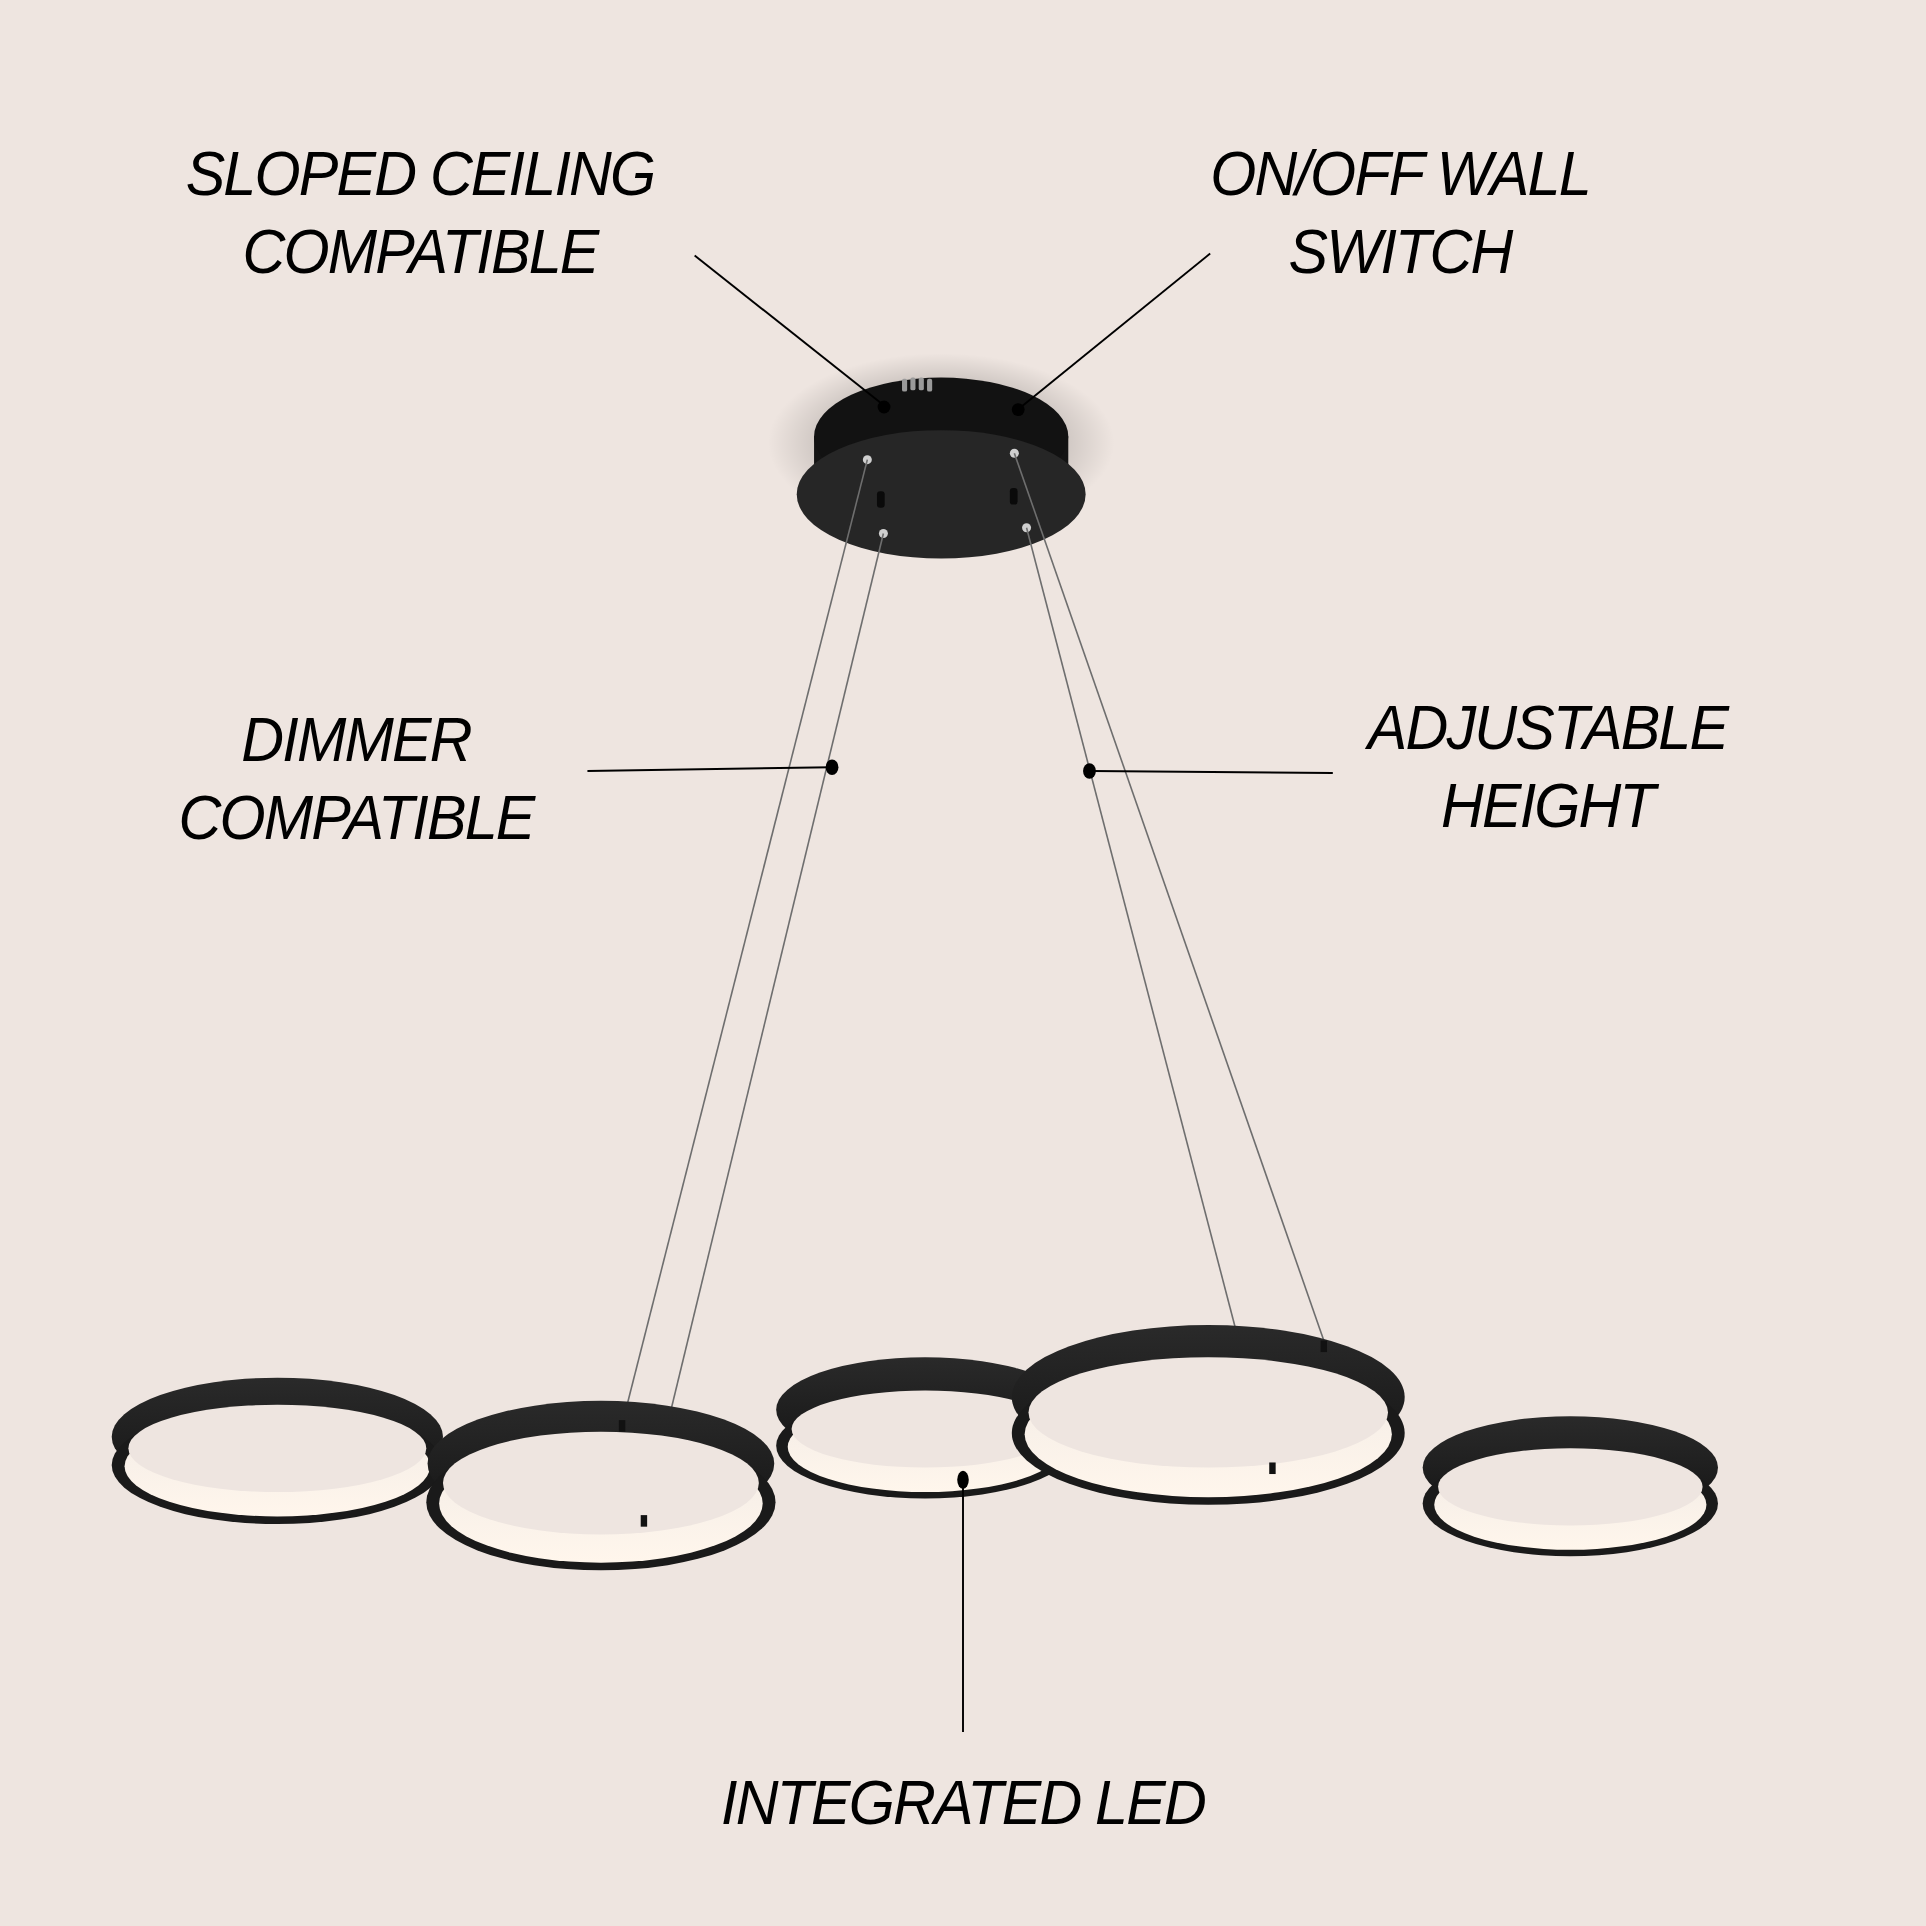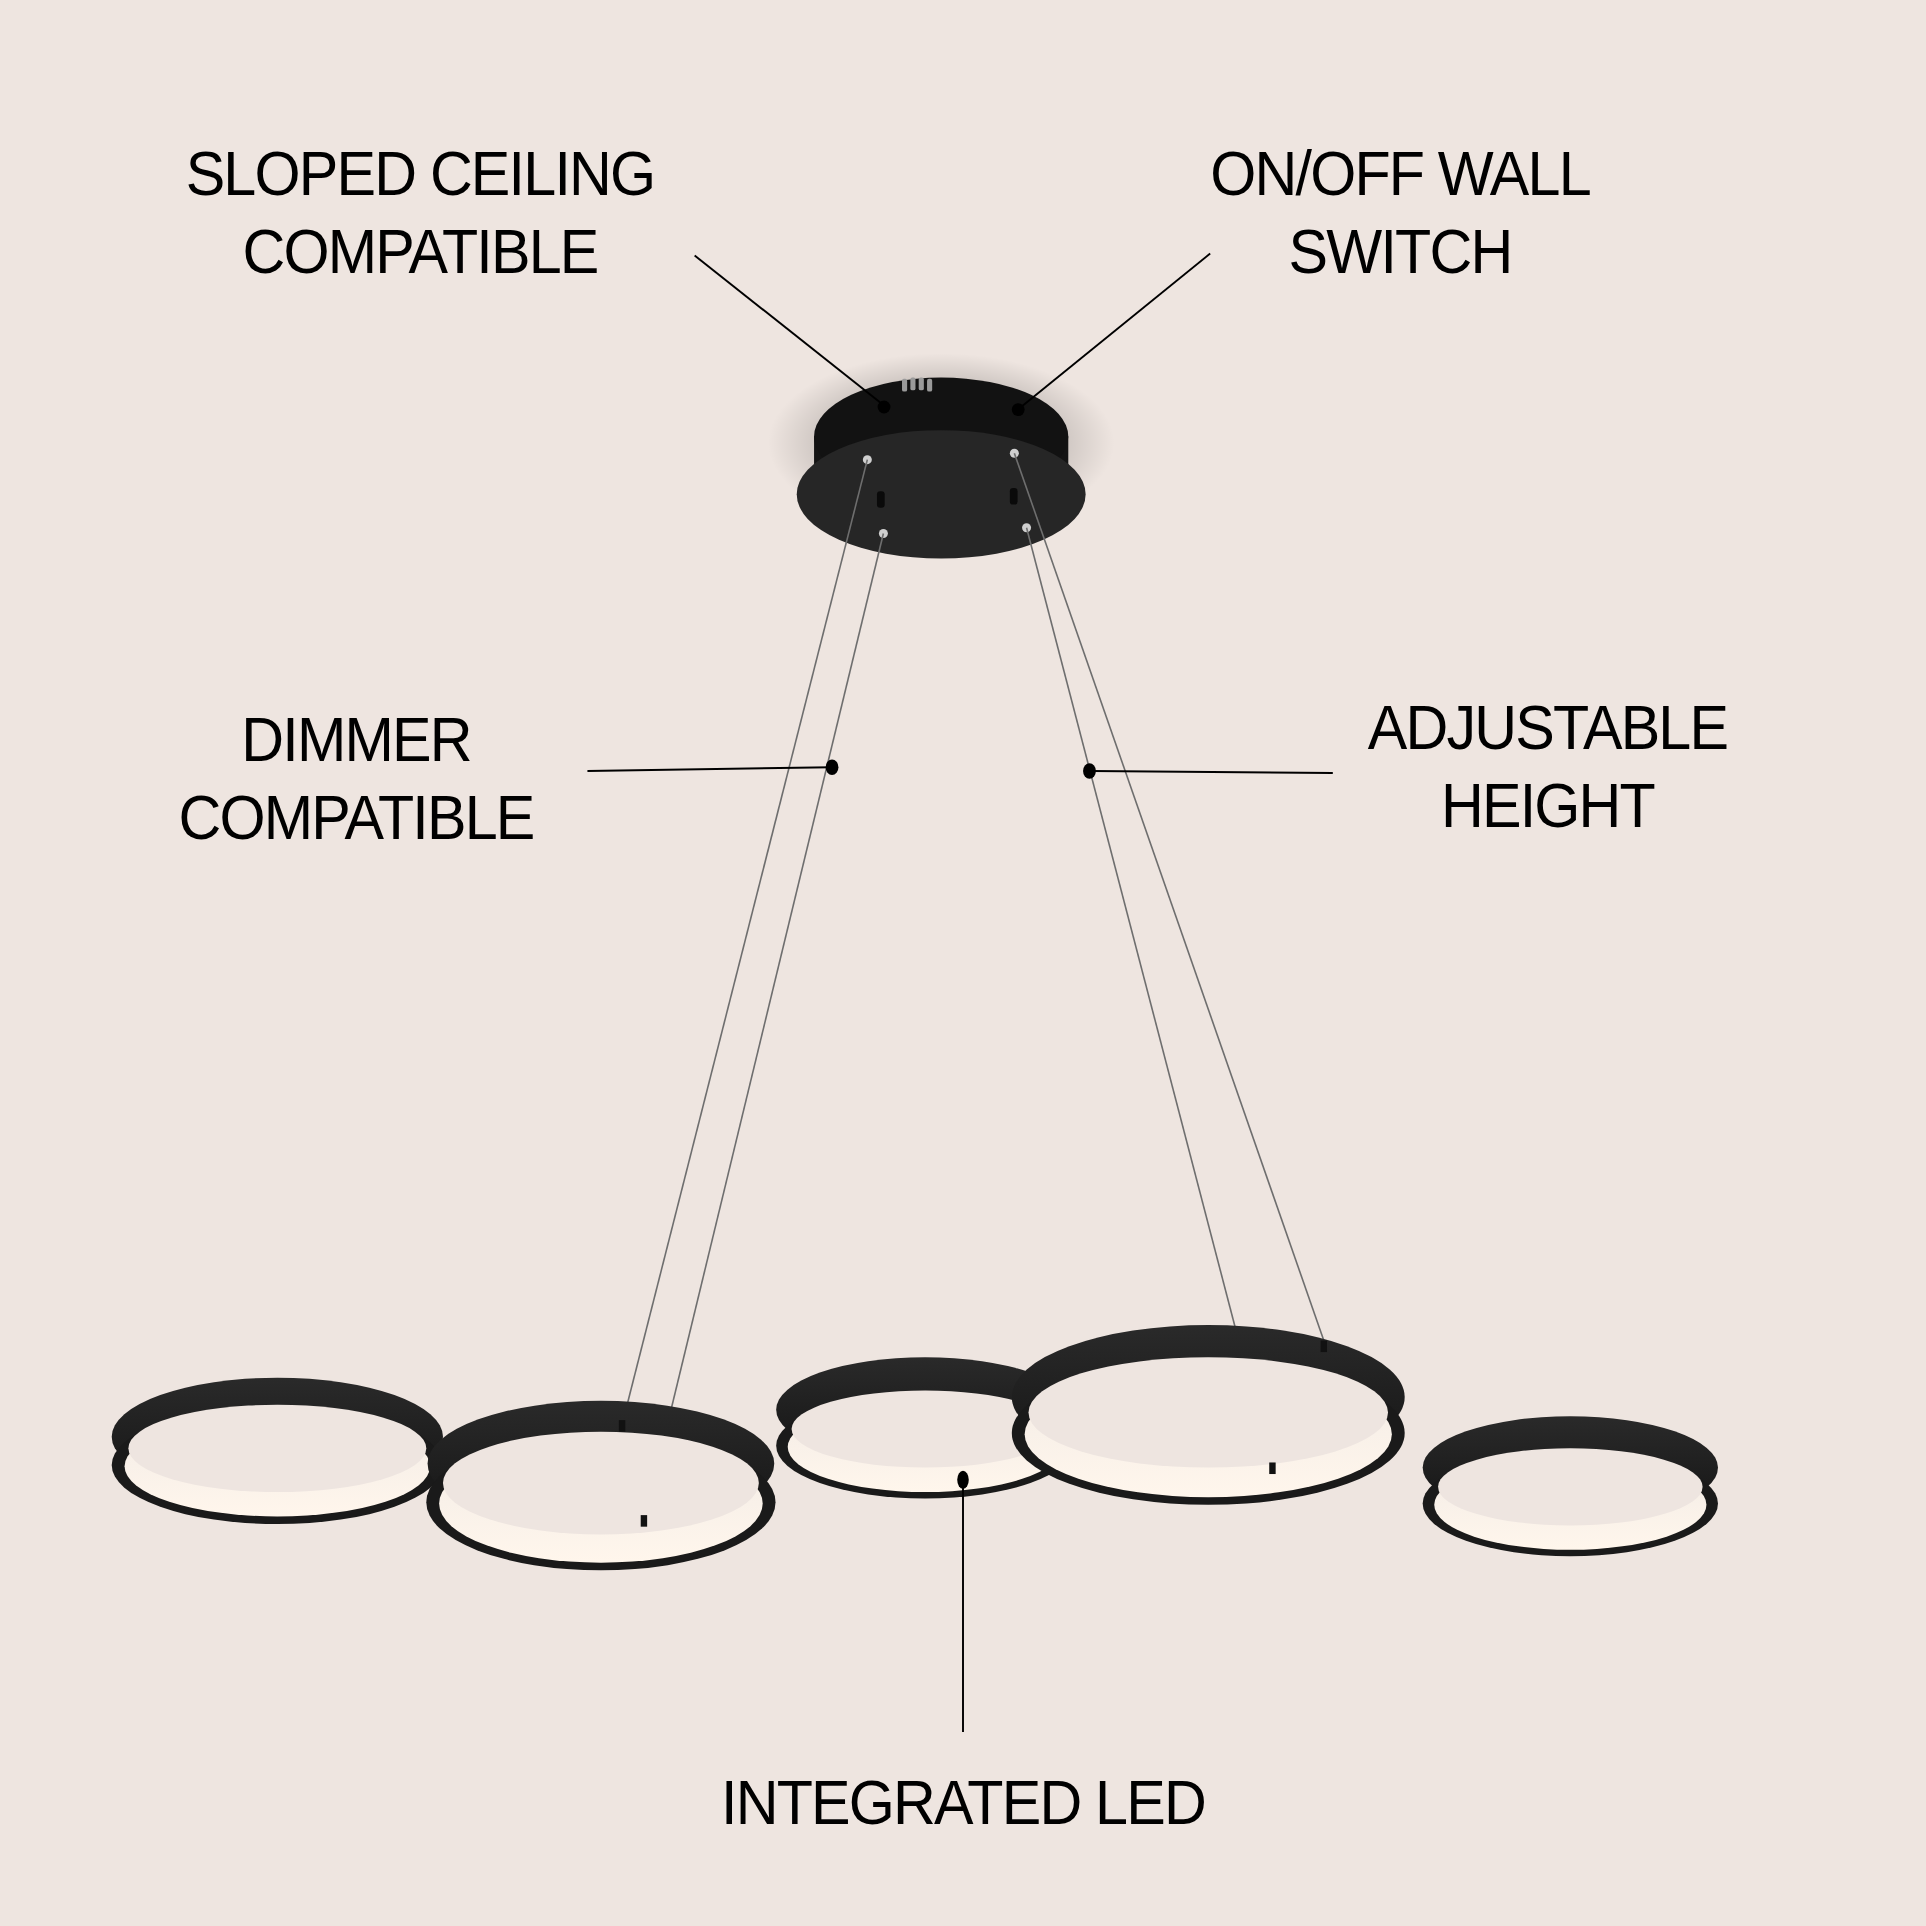--- a/index.html
+++ b/index.html
@@ -1,17 +1,17 @@
 <!DOCTYPE html>
 <html style="font-size:10.3px"><head>
 <meta charset="utf-8">
 <style>
   html, body { margin: 0; padding: 0; }
   body { width: 1926px; height: 1926px; overflow: hidden; background: #EEE5E0; position: relative; font-family: "Liberation Sans", sans-serif; }
-  .stage { position: absolute; left: 0; top: 0; width: 1926px; height: 1926px; }
+  .stage { position: absolute; left: 0; top: 0; width: 1926px; height: 1926px; font-style: italic; }
   .art { position: absolute; left: 0; top: 0; }
   .label {
     position: absolute;
     color: #000;
     font-family: "Liberation Sans", sans-serif;
     font-size: 63px;
     line-height: 78px;
     text-align: center;
     letter-spacing: -1.9px;
     transform: scaleX(0.94);

